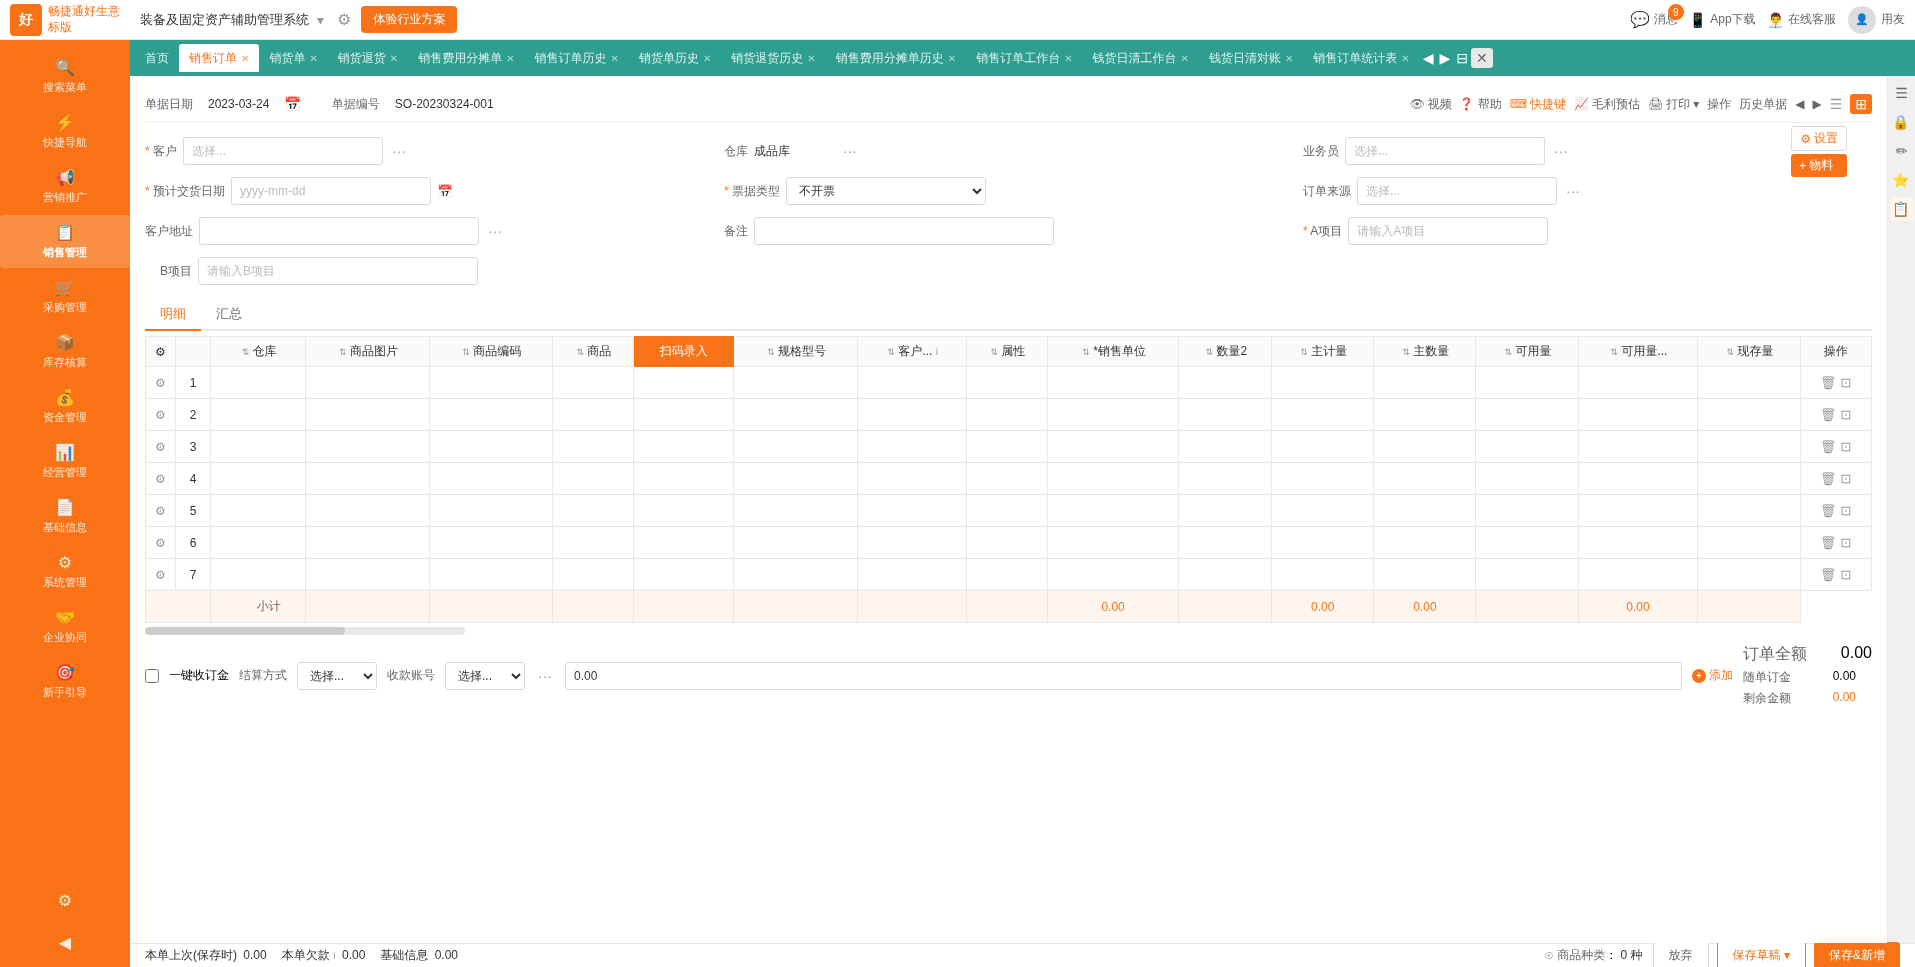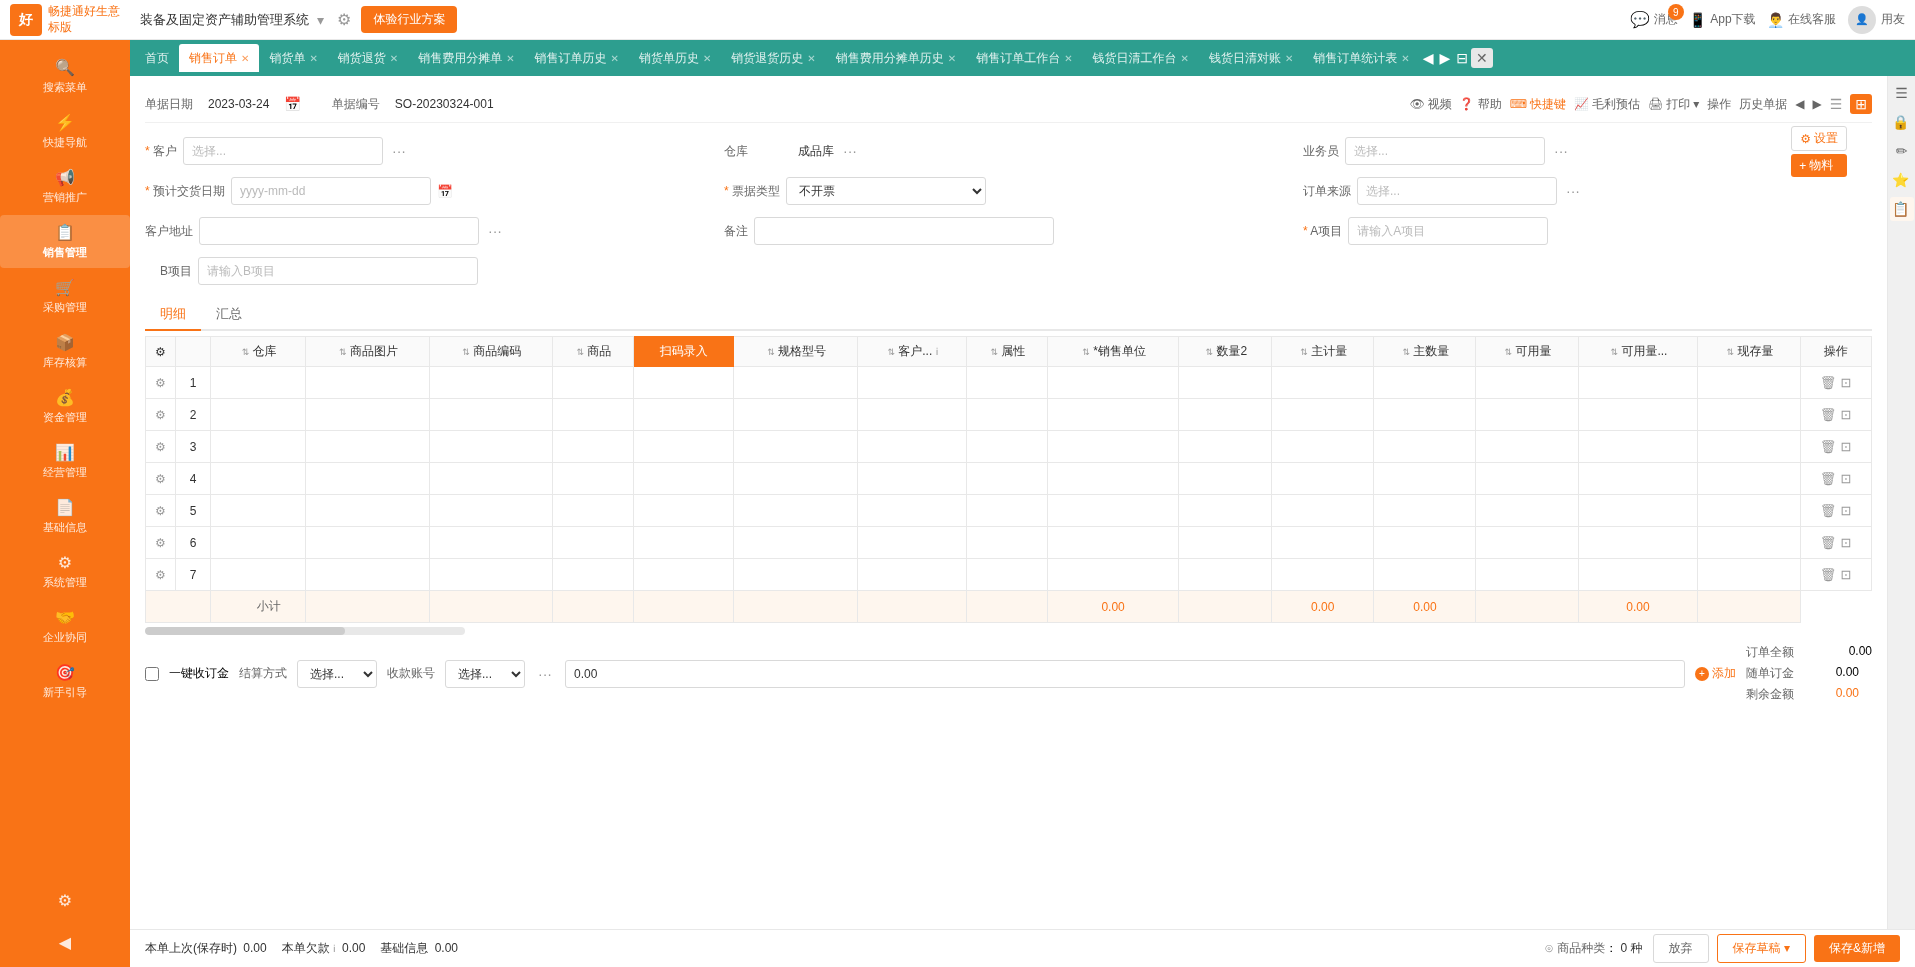--- a/index.html
+++ b/index.html
@@ -6,21 +6,21 @@
     body { font-family: "Microsoft YaHei", sans-serif; font-size: 12px; background: #f5f5f5; overflow: hidden; }
 
     
     .app-container { display: flex; flex-direction: column; height: 967px; width: 1915px; }
     .top-bar { height: 40px; background: #fff; display: flex; align-items: center; padding: 0 10px; border-bottom: 1px solid #e8e8e8; justify-content: space-between; flex-shrink: 0; }
     .main-area { display: flex; flex: 1; overflow: hidden; }
     .sidebar { width: 130px; background: #f97316; display: flex; flex-direction: column; align-items: center; padding-top: 10px; flex-shrink: 0; }
     .content-area { flex: 1; display: flex; flex-direction: column; overflow: hidden; }
     .tab-bar { height: 36px; background: #2d9e8f; display: flex; align-items: center; padding: 0 5px; overflow: hidden; flex-shrink: 0; }
     .main-content { flex: 1; background: #fff; overflow: auto; padding: 10px 15px; }
-    .bottom-bar { height: 38px; background: #fff; border-top: 1px solid #e8e8e8; display: flex; align-items: center; padding: 0 15px; flex-shrink: 0; }
+    .bottom-bar { height: 24px; background: #fff; border-top: 1px solid #e8e8e8; display: flex; align-items: center; padding: 0 15px; flex-shrink: 0; }
 
     
     .logo-area { display: flex; align-items: center; gap: 6px; width: 130px; }
     .logo-icon { width: 32px; height: 32px; background: #f97316; border-radius: 4px; display: flex; align-items: center; justify-content: center; color: white; font-size: 14px; font-weight: bold; }
     .logo-text { font-size: 12px; color: #f97316; line-height: 1.3; }
     .system-title { display: flex; align-items: center; gap: 8px; }
     .system-name { font-size: 13px; color: #333; }
     .plan-btn { background: #f97316; color: white; border: none; border-radius: 4px; padding: 5px 12px; font-size: 12px; cursor: pointer; }
     .top-icons { display: flex; align-items: center; gap: 12px; color: #666; font-size: 12px; }
     .badge-icon { position: relative; display: inline-flex; align-items: center; gap: 3px; cursor: pointer; }
@@ -47,21 +47,21 @@
     .header-action-item.orange { color: #f97316; }
 
     .form-row { display: flex; align-items: center; padding: 6px 0; gap: 10px; }
     .form-field { display: flex; align-items: center; gap: 6px; flex: 1; }
     .field-label { color: #666; font-size: 12px; white-space: nowrap; }
     .field-label.required::before { content: "* "; color: #f97316; }
     .field-input { border: 1px solid #d9d9d9; border-radius: 3px; padding: 4px 8px; font-size: 12px; color: #333; background: #fff; min-width: 120px; height: 28px; flex: 1; outline: none; }
     .field-input::placeholder { color: #bbb; }
     .field-select { border: 1px solid #d9d9d9; border-radius: 3px; padding: 4px 8px; font-size: 12px; color: #333; background: #fff; height: 28px; cursor: pointer; outline: none; }
     .field-dots { color: #999; font-size: 14px; cursor: pointer; padding: 0 3px; }
-    .field-readonly { color: #333; font-size: 12px; min-width: 80px; text-align: right; }
+    .field-readonly { color: #333; font-size: 12px; min-width: 80px; }
 
     
     .table-tabs { display: flex; gap: 0; margin: 8px 0 0; border-bottom: 2px solid #e8e8e8; }
     .table-tab { padding: 6px 15px; font-size: 13px; cursor: pointer; color: #666; }
     .table-tab.active { color: #f97316; border-bottom: 2px solid #f97316; margin-bottom: -2px; }
     .data-table { width: 100%; border-collapse: collapse; font-size: 12px; margin-top: 5px; }
     .data-table th { background: #fafafa; border: 1px solid #e8e8e8; padding: 6px 4px; text-align: center; color: #333; font-weight: normal; white-space: nowrap; }
     .data-table th.orange-bg { background: #f97316; color: white; border-color: #f97316; }
     .data-table td { border: 1px solid #e8e8e8; padding: 4px; text-align: center; color: #333; height: 32px; }
     .col-settings { width: 30px; }
@@ -665,21 +665,21 @@
               <option>选择...</option>
             </select>
             <span class="field-dots">···</span>
             <input class="field-input" type="text" value="0.00" style="width: 60px;">
             <button style="background:none;border:none;color:#f97316;cursor:pointer;display:flex;align-items:center;gap:3px;font-size:12px;">
               <span style="background:#f97316;color:white;border-radius:50%;width:14px;height:14px;display:inline-flex;align-items:center;justify-content:center;font-size:10px;">+</span>
               <span>添加</span>
             </button>
 
             <div style="margin-left:auto;display:flex;flex-direction:column;gap:4px;">
-              <div style="display:flex;gap:28px;font-size:12px;">
+              <div style="display:flex;gap:15px;font-size:16px;">
                 <span style="color:#666;">订单全额</span>
                 <span style="min-width:50px;text-align:right;">0.00</span>
               </div>
               <div style="display:flex;gap:15px;font-size:12px;">
                 <span style="color:#666;">随单订金</span>
                 <span style="min-width:50px;text-align:right;">0.00</span>
               </div>
               <div style="display:flex;gap:15px;font-size:12px;">
                 <span style="color:#666;">剩余金额</span>
                 <span style="min-width:50px;text-align:right;color:#f97316;">0.00</span>

